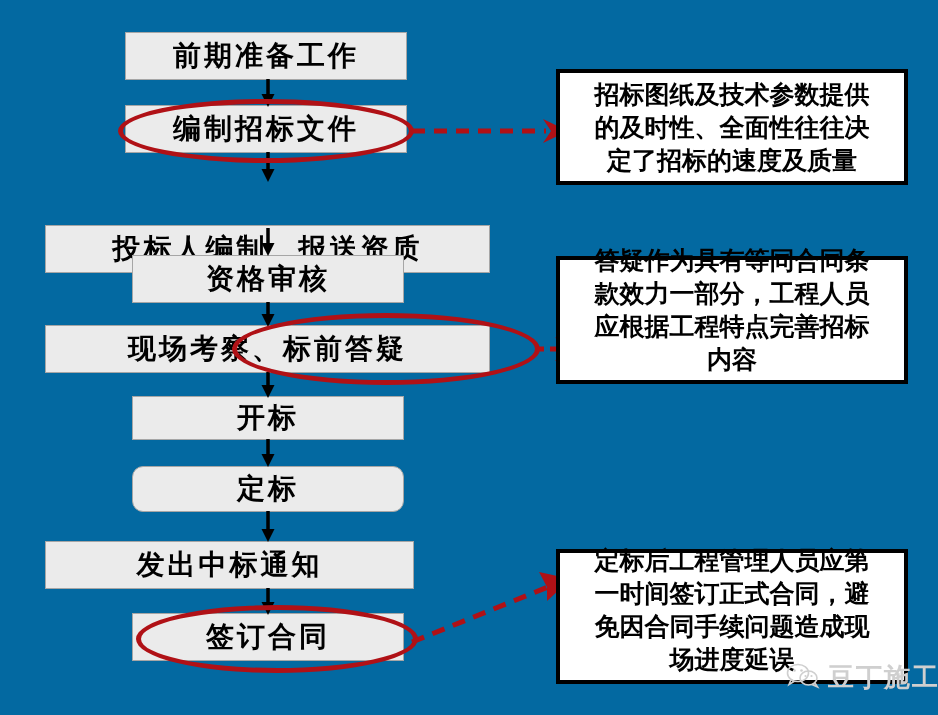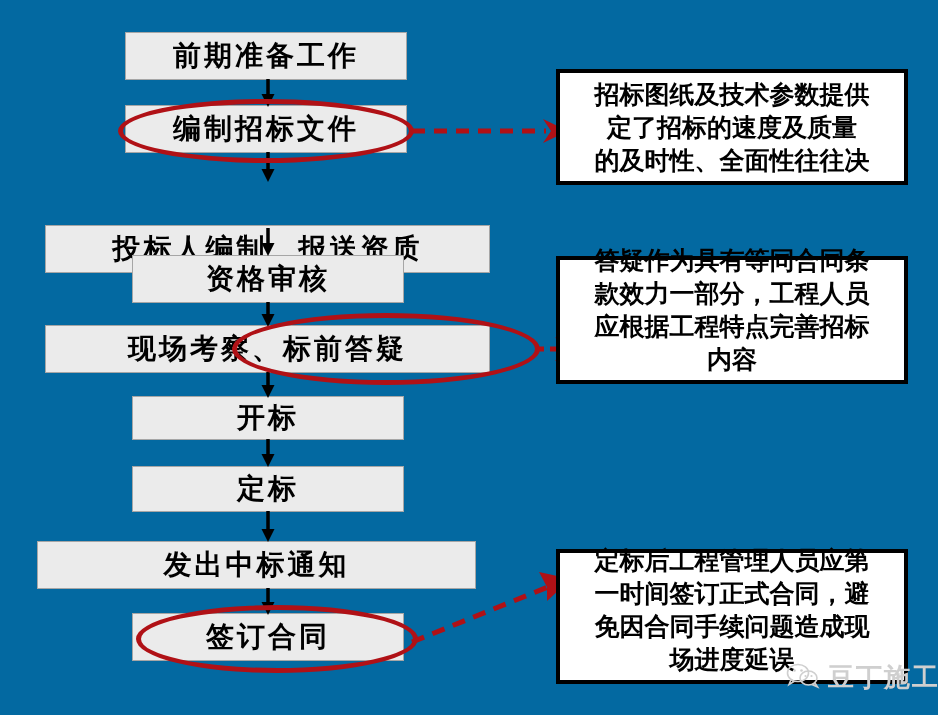--- a/index.html
+++ b/index.html
@@ -117,25 +117,25 @@
   </div>
 
   <div class="flow-box" style="left:45px; top:325px; width:445px; height:48px;">
     <span>现场考察、标前答疑</span>
   </div>
 
   <div class="flow-box" style="left:132px; top:396px; width:272px; height:44px;">
     <span>开标</span>
   </div>
 
-  <div class="flow-box" style="left:132px; top:466px; width:272px; height:46px;">
+  <div class="flow-box" style="left:132px; top:466px; width:272px; height:46px;border-radius:11px;">
     <span>定标</span>
   </div>
 
-  <div class="flow-box" style="left:37px; top:541px; width:439px; height:48px;">
+  <div class="flow-box" style="left:45px; top:541px; width:369px; height:48px;">
     <span>发出中标通知</span>
   </div>
 
   <div class="flow-box" style="left:132px; top:613px; width:272px; height:48px;">
     <span>签订合同</span>
   </div>
 
   <div class="flow-arrow" style="left:260px; top:79px; height:28px;">
     <svg width="16" height="28" viewBox="0 0 16 28">
       <path d="M8 0 L8 19" stroke="#000" stroke-width="3.5" fill="none"></path>
@@ -215,22 +215,22 @@
   <div class="connector" style="left:408px; top:570px; width:165px; height:80px;">
     <svg width="165" height="80" viewBox="0 0 165 80">
       <path d="M4 72 L140 17" stroke="#b01116" stroke-width="5" fill="none" stroke-dasharray="13,9"></path>
       <path d="M131 2 L163 9 L139 31 L139 17 Z" fill="#b01116"></path>
     </svg>
   </div>
 
   <div class="note-box" style="left:556px; top:69px; width:352px; height:116px;">
     <div class="note-text">
       <div>招标图纸及技术参数提供</div>
+      <div>的及时性、全面性往往决</div>
       <div>定了招标的速度及质量</div>
-      <div>的及时性、全面性往往决</div>
     </div>
   </div>
 
   <div class="note-box" style="left:556px; top:256px; width:352px; height:128px;">
     <div class="note-text">
       <div>答疑作为具有等同合同条</div>
       <div>款效力一部分，工程人员</div>
       <div>应根据工程特点完善招标</div>
       <div>内容</div>
     </div>

